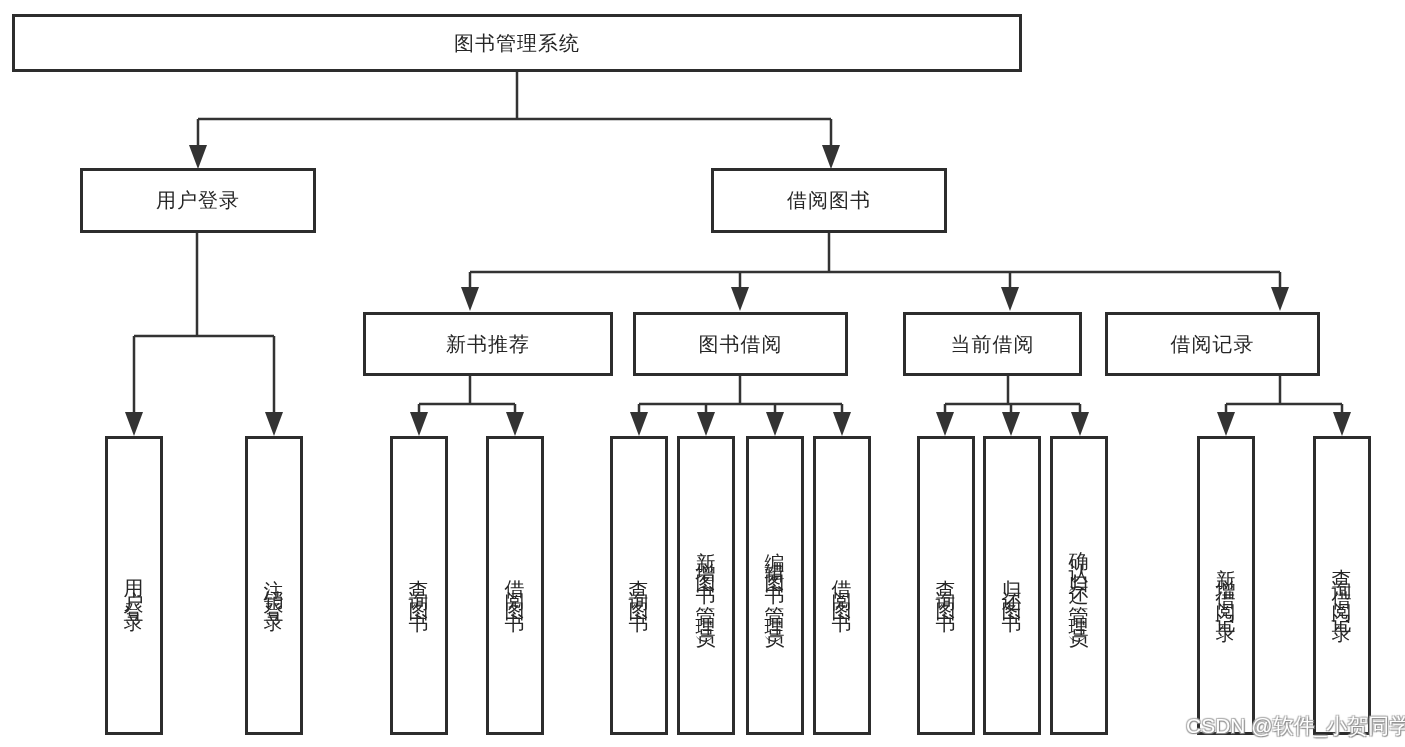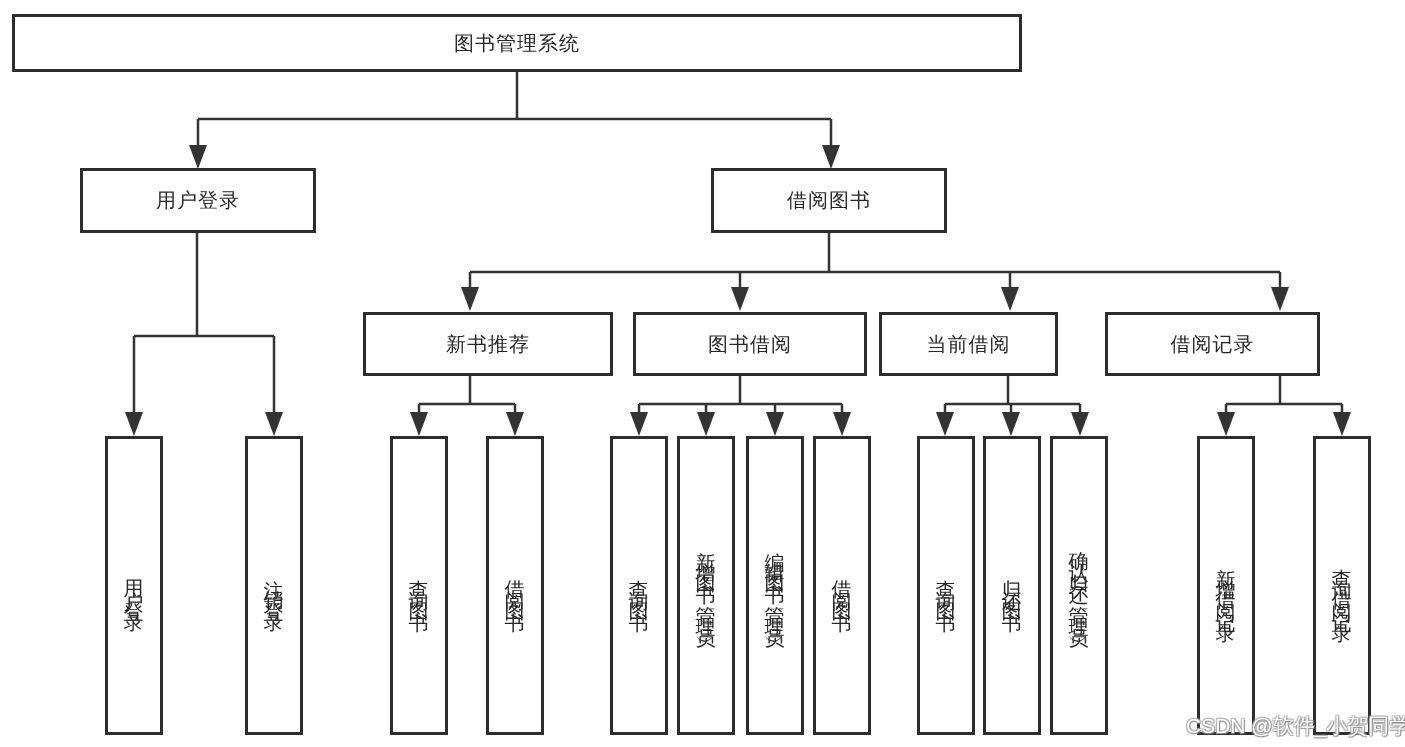--- a/index.html
+++ b/index.html
@@ -35,22 +35,22 @@
     font-size: 20px;
     line-height: 1;
     letter-spacing: 11px;
     color: #262626;
   }
   
   .n-root   { left: 12px;   top: 14px;  width: 1010px; height: 58px; font-family: Liberation Mono, monospace; }
   .n-login  { left: 80px;   top: 168px; width: 236px;  height: 65px; }
   .n-mgmt   { left: 711px;  top: 168px; width: 236px;  height: 65px; }
   .n-newrec { left: 363px;  top: 312px; width: 250px;  height: 64px; }
-  .n-borrow { left: 633px;  top: 312px; width: 234px;  height: 64px; }
-  .n-currb  { left: 879px;  top: 312px; width: 179px;  height: 64px; }
+  .n-borrow { left: 633px;  top: 312px; width: 215px;  height: 64px; }
+  .n-currb  { left: 903px;  top: 312px; width: 179px;  height: 64px; }
   .n-record { left: 1105px; top: 312px; width: 215px;  height: 64px; }
   .leaf { top: 436px; width: 58px; height: 299px; }
   .lf1  { left: 105px; }
   .lf2  { left: 245px; }
   .lf3  { left: 390px; }
   .lf4  { left: 486px; }
   .lf5  { left: 610px; }
   .lf6  { left: 677px; }
   .lf7  { left: 746px; }
   .lf8  { left: 813px; }

